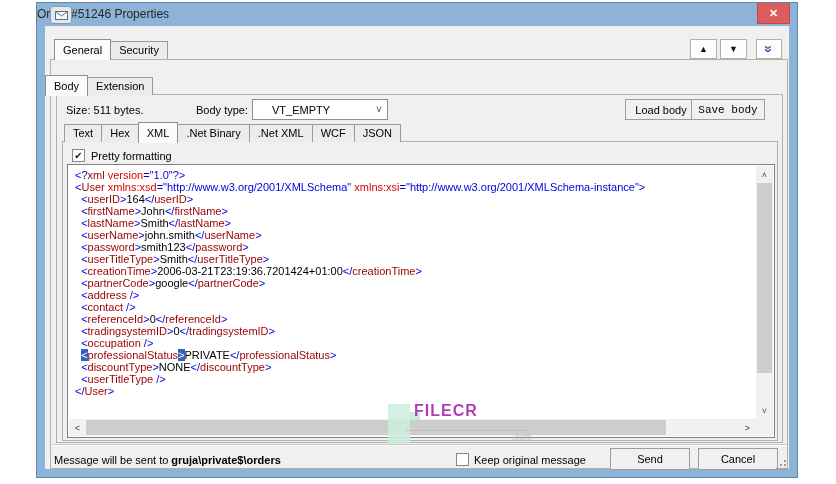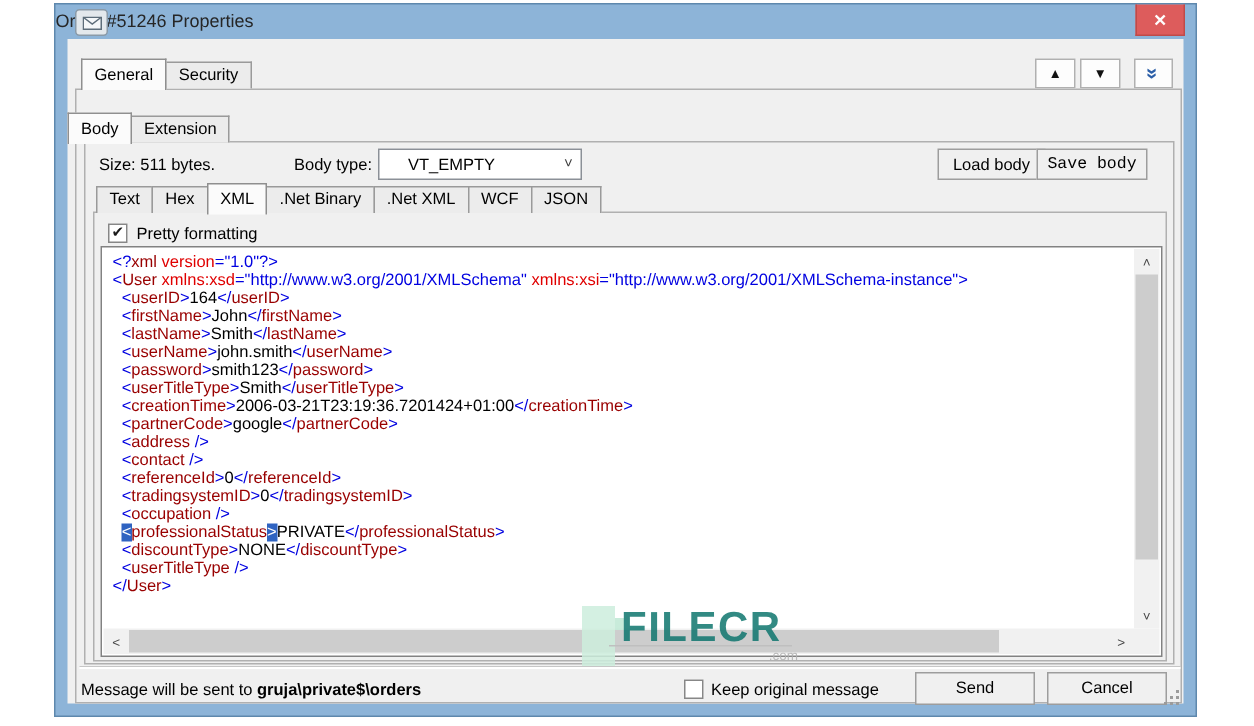--- a/index.html
+++ b/index.html
@@ -86,21 +86,21 @@
        background:linear-gradient(#c6c6c6 50%,#ffffff 50%);}
   .footer-msg{position:absolute;left:9px;top:424px;height:20px;line-height:20px;white-space:nowrap;}
   .footer-msg b{margin-left:3px;}
   .grip{position:absolute;left:731px;top:434px;width:12px;height:12px;}
   .grip::before{content:"";position:absolute;left:8px;top:8px;width:2px;height:2px;background:#9b9b9b;
        box-shadow:-4px 0 #9b9b9b,-8px 0 #9b9b9b,0 -4px #9b9b9b,-4px -4px #9b9b9b,0 -8px #9b9b9b;}
   
   .watermark{position:absolute;left:357px;top:376px;width:132px;height:44px;z-index:60;opacity:.85;}
   .wm-logo{position:absolute;left:-14px;top:2px;width:22px;height:40px;background:#cdeedd;}
   .wm-logo::after{content:"";position:absolute;left:22px;top:8px;width:10px;height:8px;background:#bfe8d4;}
-  .wm-text{position:absolute;left:12px;top:0;font-size:28px;font-weight:bold;color:#0f766e;letter-spacing:1px;}
+  .wm-text{position:absolute;left:12px;top:0;font-size:16px;font-weight:bold;color:#a21caf;letter-spacing:1px;}
   .wm-line{position:absolute;left:4px;top:28px;width:122px;height:1px;background:#bdbdbd;}
   .wm-com{position:absolute;right:2px;top:30px;font-size:9px;color:#b0b0b0;}
 </style>
 </head>
 <body>
 
 <div id="canvas">
   <div class="win">
 
     <div class="titlebar">

